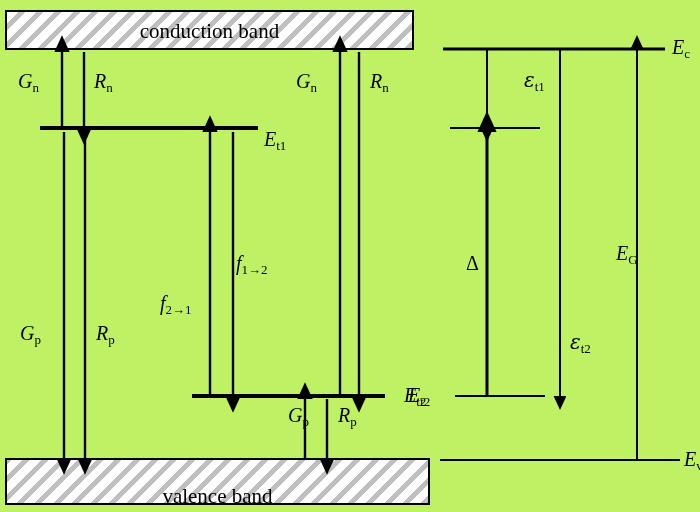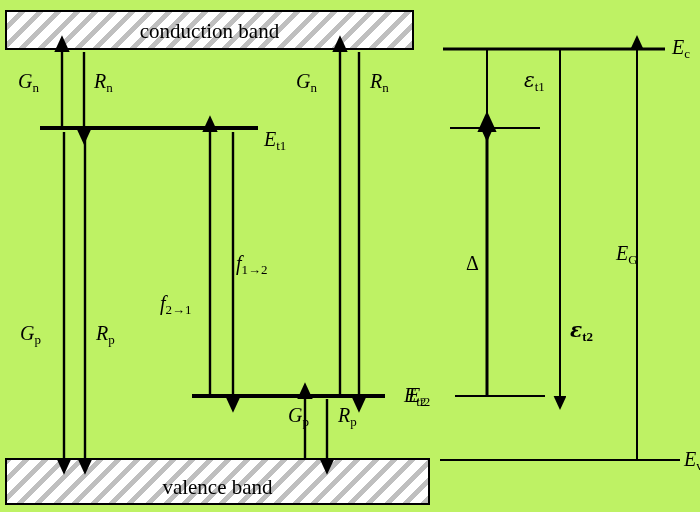--- a/index.html
+++ b/index.html
@@ -21,21 +21,21 @@
 </head>
 <body>
 
 <div id="root">
 
   <div class="band" id="cb-box" style="left: 5px; top: 10px; width: 409px; height: 40px;">
     <div class="band-label" id="cb-label" style="top: 7px; position: absolute;">conduction band</div>
   </div>
 
   <div class="band" id="vb-box" style="left: 5px; top: 458px; width: 425px; height: 47px;">
-    <div class="band-label" id="vb-label" style="top: 15px; position: absolute;">valence band</div>
+    <div class="band-label" id="vb-label" style="top: 24px; position: absolute;">valence band</div>
   </div>
 
   <svg class="arrows" id="svg-layer" viewBox="0 0 700 512">
       <defs>
         <marker id="ah-up-2" markerWidth="8" markerHeight="8" refX="0" refY="3.2" orient="auto" markerUnits="strokeWidth">
           <path d="M0,0 L7,3.2 L0,6.4 z" fill="#000"></path>
         </marker>
         <marker id="ah-dn-2" markerWidth="8" markerHeight="8" refX="0" refY="3.2" orient="auto" markerUnits="strokeWidth">
           <path d="M0,0 L7,3.2 L0,6.4 z" fill="#000"></path>
         </marker>
@@ -78,17 +78,17 @@
       <div class="lbl" style="left: 96px; top: 322px;"><span>R</span><sub>p</sub></div>
       <div class="lbl" style="left: 160px; top: 252px; margin-top: 40px;"><span>f</span><sub>2→1</sub></div>
       <div class="lbl" style="left: 236px; top: 252px;"><span>f</span><sub>1→2</sub></div>
       <div class="lbl" style="left: 288px; top: 404px;"><span>G</span><sub>p</sub></div>
       <div class="lbl" style="left: 338px; top: 404px;"><span>R</span><sub>p</sub></div>
       <div class="lbl" style="left: 672px; top: 8px; margin-top: 28px;"><span>E</span><sub>c</sub></div>
       <div class="lbl" style="left: 408px; top: 384px;"><span>E</span><sub>t2</sub></div>
       <div class="lbl" style="left: 684px; top: 448px;"><span>E</span><sub>v</sub></div>
       <div class="lbl" style="left: 496px; top: 68px; margin-left: 28px;"><span style="font-style: italic; font-family: &quot;DejaVu Serif&quot;, serif;">ε</span><sub>t1</sub></div>
       <div class="lbl" style="left: 466px; top: 252px;"><span style="font-style: normal;">Δ</span></div>
-      <div class="lbl" style="left: 570px; top: 318px; font-weight: bold;"><span style="font-style: italic; font-family: &quot;DejaVu Serif&quot;, serif;">ε</span><sub>t2</sub></div>
+      <div class="lbl" style="left: 570px; top: 330px;"><span style="font-style: italic; font-family: &quot;DejaVu Serif&quot;, serif;">ε</span><sub>t2</sub></div>
       <div class="lbl" style="left: 616px; top: 242px;"><span>E</span><sub>G</sub></div>
     </div>
 
 </div>
 
 </body></html>

